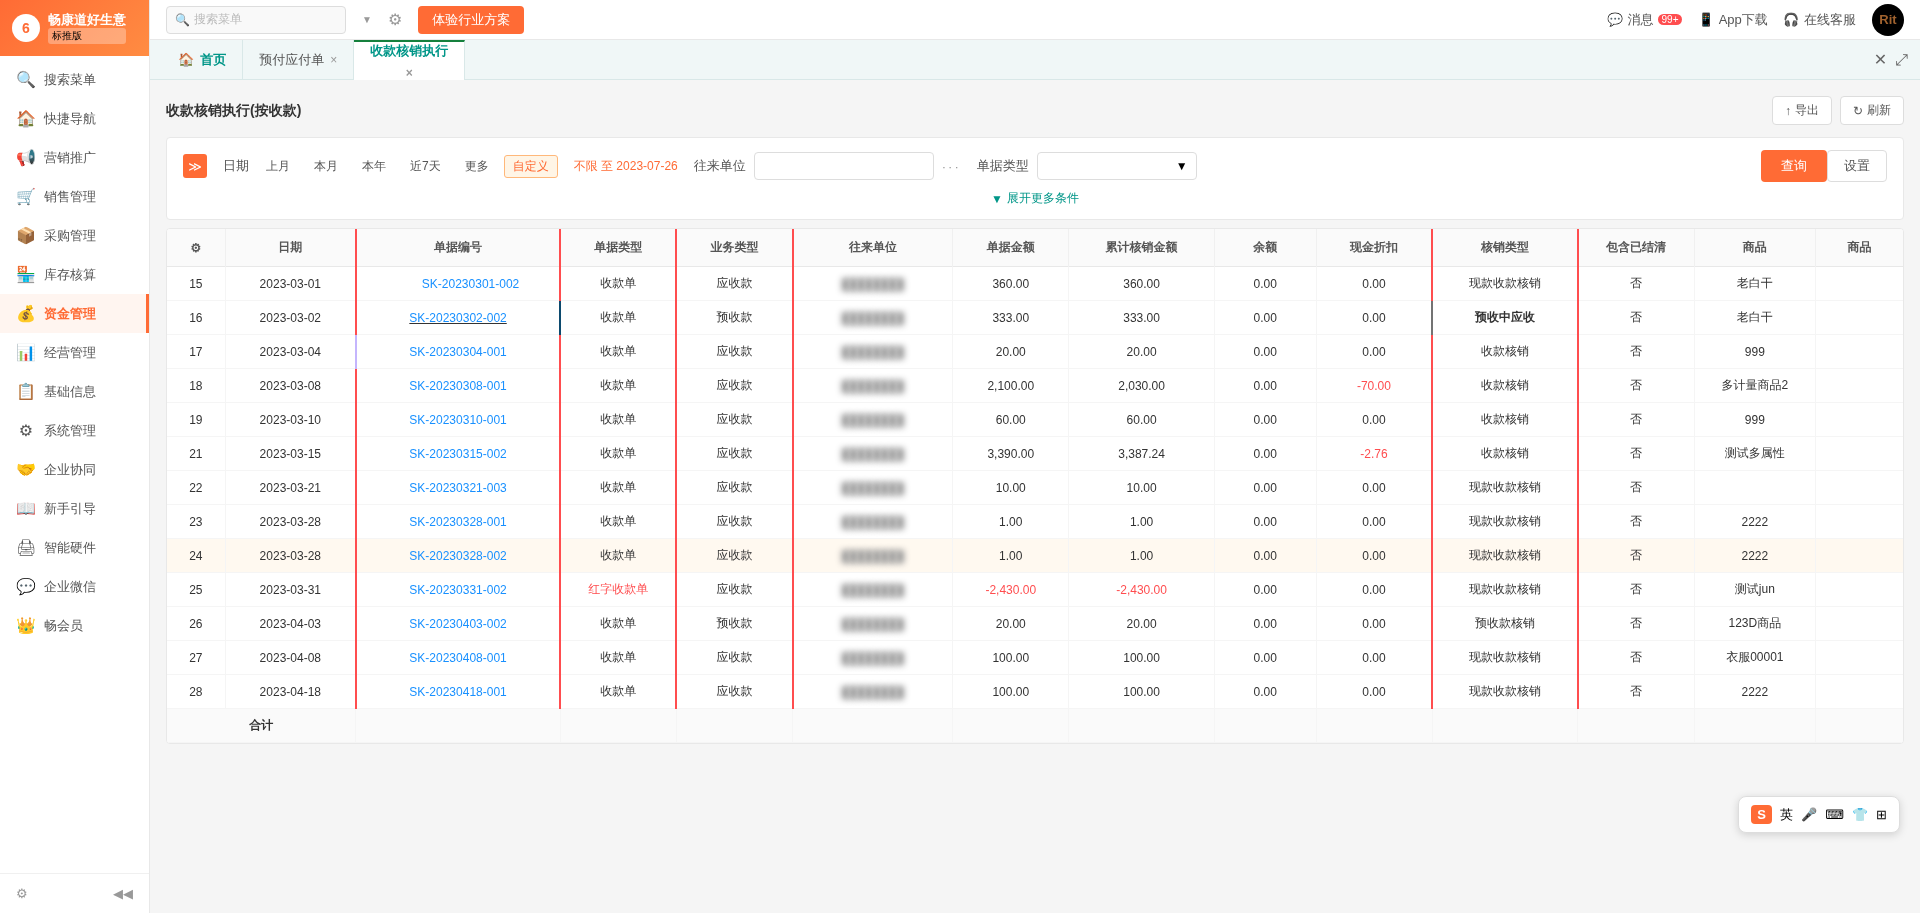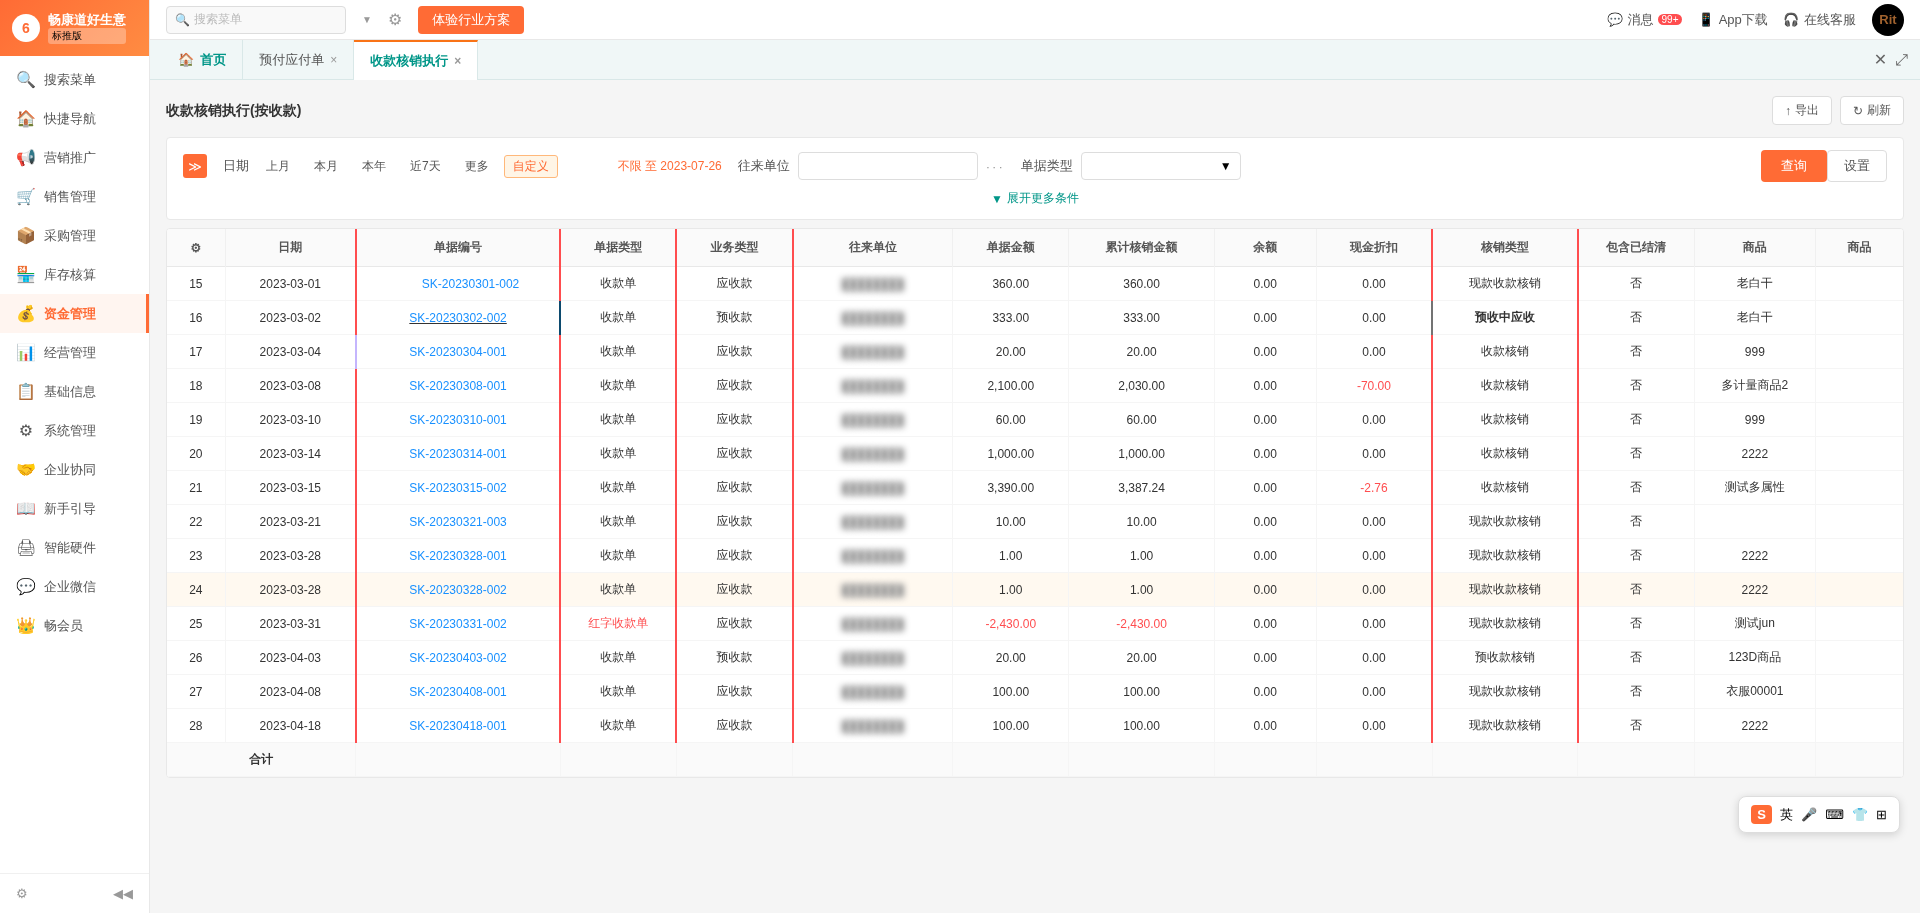--- a/index.html
+++ b/index.html
@@ -29,21 +29,21 @@
     .topbar-right { margin-left: auto; display: flex; align-items: center; gap: 16px; color: #555; font-size: 13px; }
     .topbar-msg { display: flex; align-items: center; gap: 4px; cursor: pointer; }
     .msg-badge { background: #ff4d4f; color: #fff; border-radius: 8px; padding: 0 4px; font-size: 10px; }
     .topbar-app { display: flex; align-items: center; gap: 4px; cursor: pointer; }
     .topbar-service { display: flex; align-items: center; gap: 4px; cursor: pointer; }
 
     
     .tabbar { height: 40px; background: #f0f7f7; border-bottom: 1px solid #d9e8e8; display: flex; align-items: center; padding: 0 12px; gap: 0; }
     .tab { height: 40px; display: flex; align-items: center; padding: 0 16px; gap: 6px; cursor: pointer; font-size: 13px; color: #555; border-right: 1px solid #d9e8e8; position: relative; }
     .tab.home { color: #009688; font-weight: bold; }
-    .tab.active { background: #fff; color: #009688; font-weight: bold; border-top: 2px solid #f97316; }
+    .tab.active { background: #fff; color: #009688; font-weight: bold; border-top: 2px solid #15803d; flex-direction: column; }
     .tab-close { color: #999; font-size: 12px; cursor: pointer; }
     .tabbar-right { margin-left: auto; display: flex; align-items: center; gap: 8px; }
     .tab-action-btn { background: none; border: none; cursor: pointer; color: #666; font-size: 16px; }
 
     
     .page-content { flex: 1; overflow: auto; padding: 16px; background: #f5f5f5; }
     .page-header { display: flex; align-items: center; justify-content: space-between; margin-bottom: 12px; }
     .page-title { font-size: 14px; font-weight: bold; color: #333; }
     .page-actions { display: flex; gap: 8px; }
     .btn-export { display: flex; align-items: center; gap: 4px; padding: 5px 12px; border: 1px solid #ddd; border-radius: 4px; background: #fff; color: #555; cursor: pointer; font-size: 12px; }
@@ -236,21 +236,21 @@
           <span class="filter-label">日期</span>
           <div class="filter-date-options">
             <span class="date-btn">上月</span>
             <span class="date-btn">本月</span>
             <span class="date-btn">本年</span>
             <span class="date-btn">近7天</span>
             <span class="date-btn">更多</span>
             <span class="date-btn custom">自定义</span>
           </div>
         </div>
-        <div style="display:flex;flex-direction:column;gap:2px;margin-left:44px;">
+        <div style="display:flex;flex-direction:column;gap:2px;">
           <span class="date-range-text">不限 至 2023-07-26</span>
         </div>
         <div class="filter-item">
           <span class="filter-label">往来单位</span>
           <input class="filter-input" placeholder="" style="width: 160px;">
           <span class="filter-dots">···</span>
         </div>
         <div class="filter-item">
           <span class="filter-label">单据类型</span>
           <div class="filter-select" style="min-width:160px;">
@@ -369,36 +369,20 @@
       <td>60.00</td>
       <td>60.00</td>
       <td>0.00</td>
       <td>0.00</td>
       <td style="border-left:2px solid #ff4d4f;border-right:2px solid #ff4d4f;">收款核销</td>
       <td>否</td>
       <td>999</td>
       <td></td>
     </tr>
             <tr>
-      <td>20</td>
-      <td>2023-03-14</td>
-      <td style="border-left:2px solid #ff4d4f;border-right:2px solid #ff4d4f;"><a class="link-text">SK-20230314-001</a></td>
-      <td style="">收款单</td>
-      <td style="border-left:2px solid #ff4d4f;border-right:2px solid #ff4d4f;">应收款</td>
-      <td><span class="blur-text">████████</span></td>
-      <td>1,000.00</td>
-      <td>1,000.00</td>
-      <td>0.00</td>
-      <td>0.00</td>
-      <td style="border-left:2px solid #ff4d4f;border-right:2px solid #ff4d4f;">收款核销</td>
-      <td>否</td>
-      <td>2222</td>
-      <td></td>
-    </tr>
-            <tr>
       <td>21</td>
       <td>2023-03-15</td>
       <td style="border-left:2px solid #ff4d4f;border-right:2px solid #ff4d4f;"><a class="link-text">SK-20230315-002</a></td>
       <td style="">收款单</td>
       <td style="border-left:2px solid #ff4d4f;border-right:2px solid #ff4d4f;">应收款</td>
       <td><span class="blur-text">████████</span></td>
       <td>3,390.00</td>
       <td>3,387.24</td>
       <td>0.00</td>
       <td class="negative">-2.76</td>

